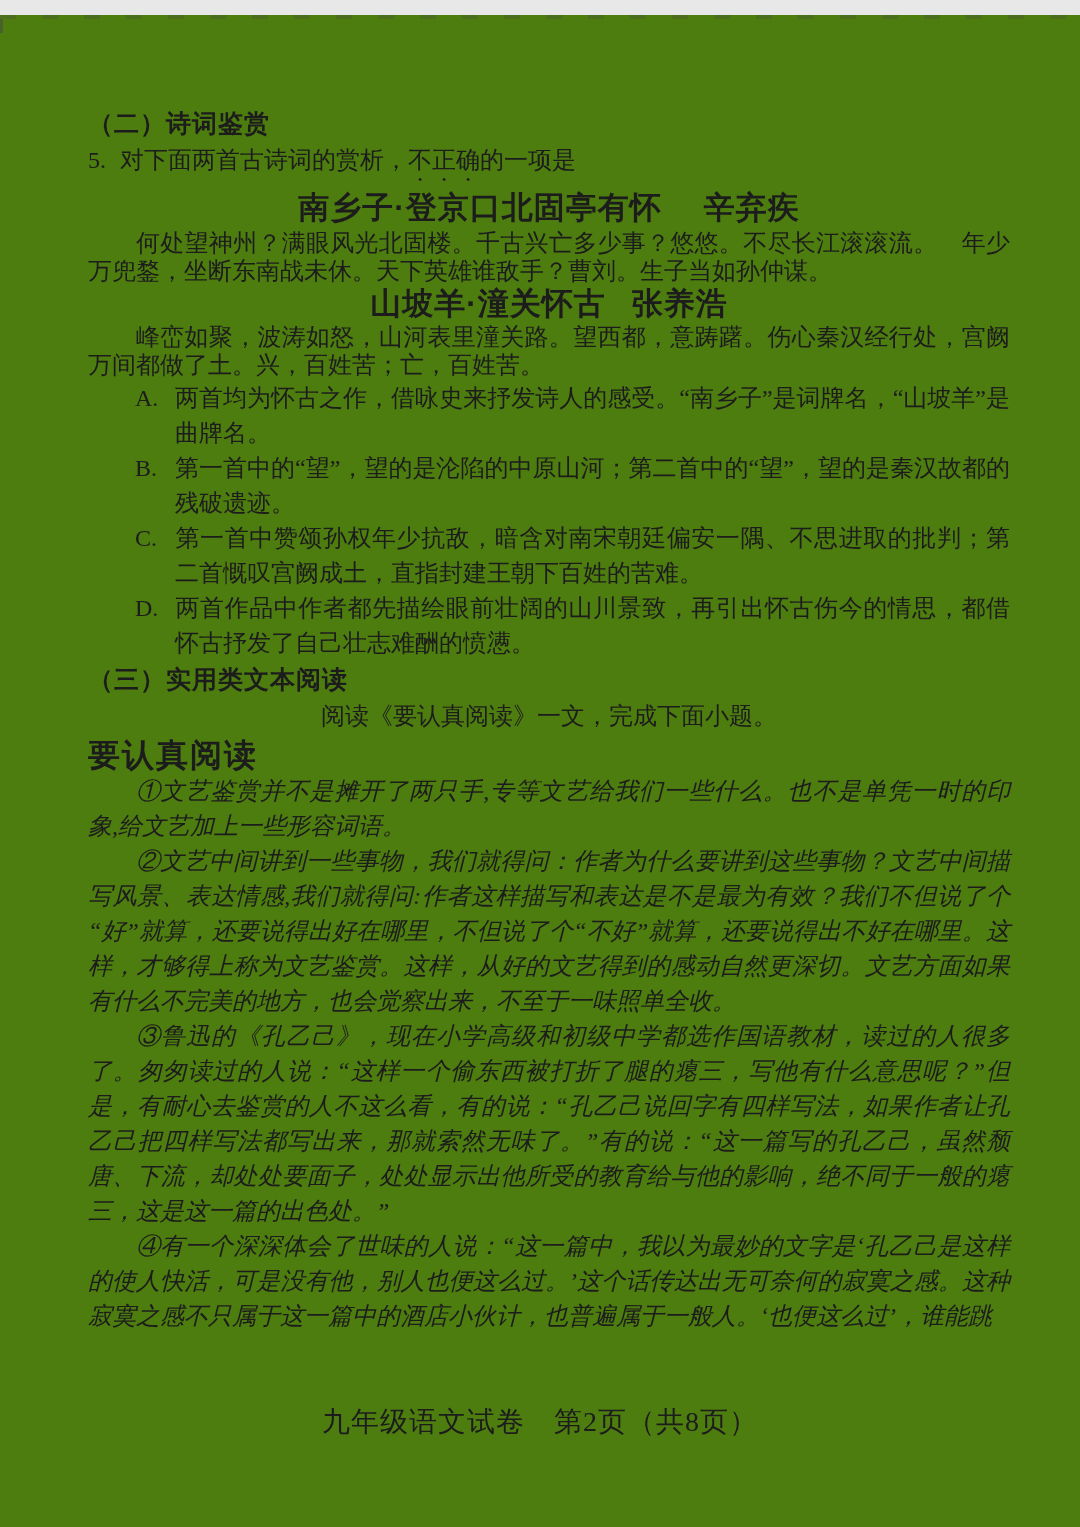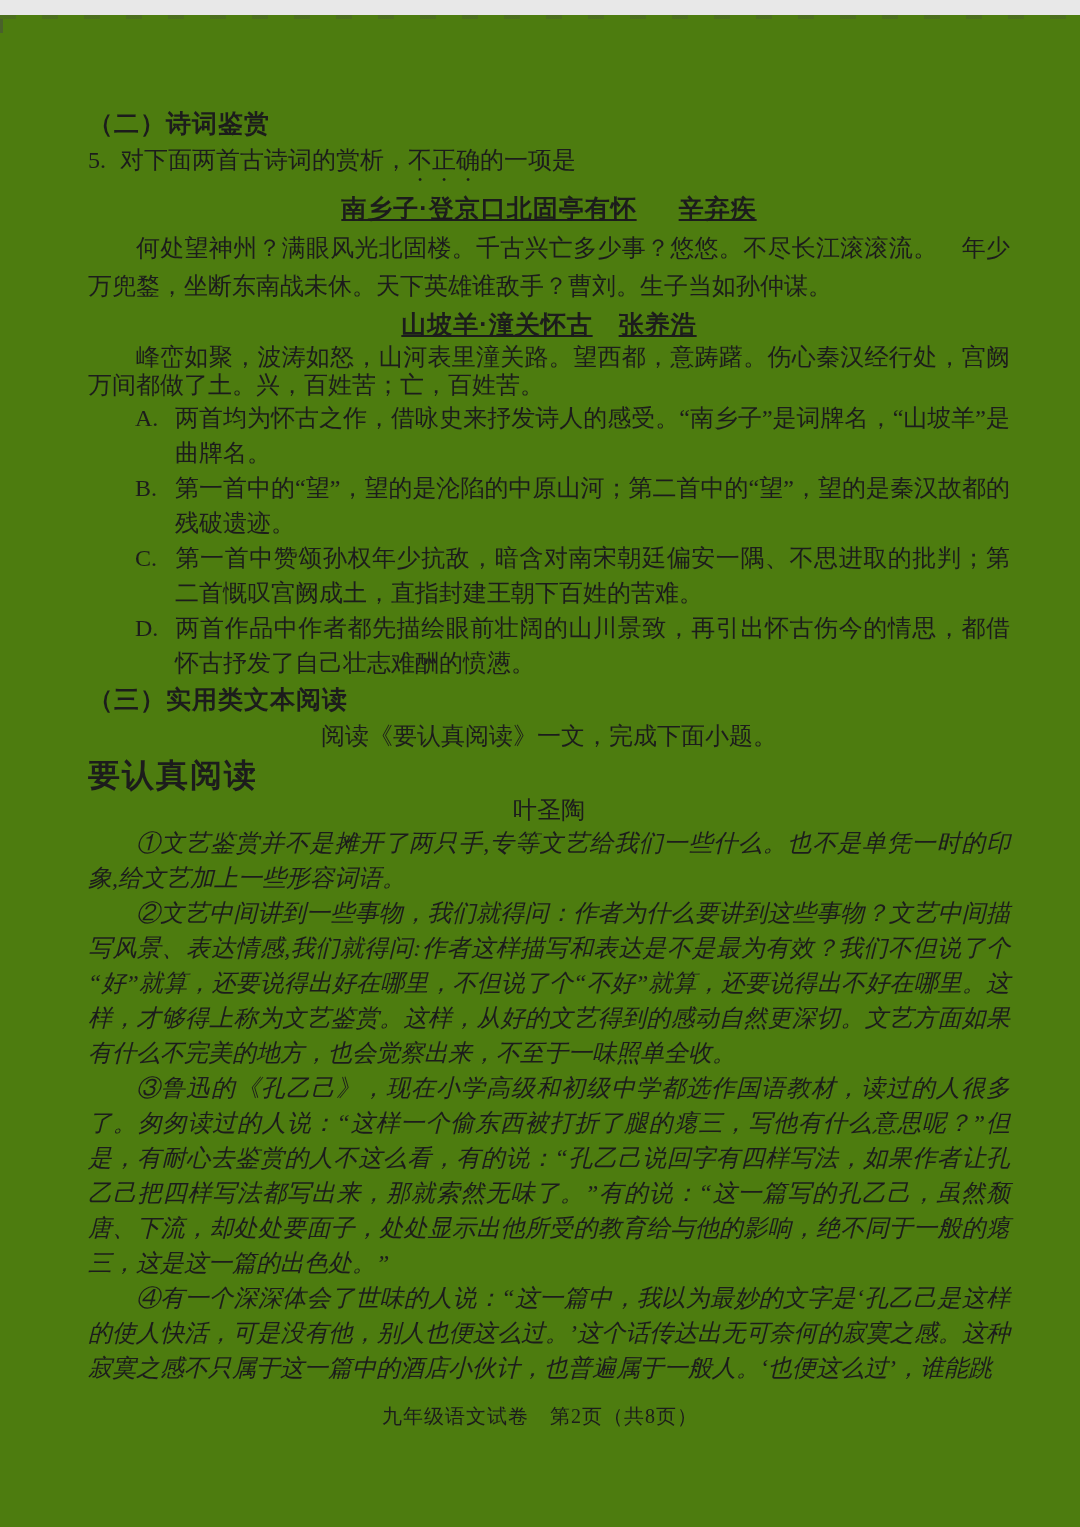--- a/index.html
+++ b/index.html
@@ -54,31 +54,30 @@
   }
   .q-num { margin-right: 14px; }
   .emph {
     -webkit-text-emphasis: filled dot;
     -webkit-text-emphasis-position: under right;
     text-emphasis: filled dot;
     text-emphasis-position: under right;
   }
   .poem-title {
     text-align: center;
-    font-size: 25px;
+    font-size: 31px;
     line-height: 42px;
     letter-spacing: 1px;
-    text-decoration: underline;
   }
   .poem-title .poem-author { margin-left: 42px; }
   .poem-title.second { line-height: 38px; }
   .poem-title.second .poem-author { margin-left: 26px; text-align: center; }
   .poem-text {
     font-size: 24px;
-    line-height: 38px;
+    line-height: 28px;
     text-align: justify;
     text-indent: 2em;
   }
   .poem-text.second { line-height: 28px; }
   .options { margin-top: 2px; }
   .option {
     font-size: 24px;
     line-height: 35px;
     padding-left: 87px;
     text-align: justify;
@@ -112,21 +111,21 @@
     text-align: justify;
     text-indent: 2em;
     font-style: italic;
   }
   .footer {
     position: absolute;
     top: 1388px;
     left: 0;
     width: 100%;
     text-align: center;
-    font-size: 20px;
+    font-size: 28px;
     letter-spacing: 1px;
   }
 </style>
 </head>
 <body>
 
 <div class="page">
   <div class="top-noise"></div>
   <div class="corner-mark"></div>
 
@@ -164,21 +163,20 @@
         <span class="opt-label">D.</span><span>两首作品中作者都先描绘眼前壮阔的山川景致，再引出怀古伤今的情思，都借怀古抒发了自己壮志难酬的愤懑。</span>
       </div>
     </div>
 
     <div class="sec-header hei">（三）实用类文本阅读</div>
 
     <div class="instruction">阅读《要认真阅读》一文，完成下面小题。</div>
 
     <div class="essay-title hei">要认真阅读</div>
 
-    <div class="essay-author">叶圣陶</div>
 
     <div class="para">①文艺鉴赏并不是摊开了两只手,专等文艺给我们一些什么。也不是单凭一时的印象,给文艺加上一些形容词语。</div>
 
     <div class="para">②文艺中间讲到一些事物，我们就得问：作者为什么要讲到这些事物？文艺中间描写风景、表达情感,我们就得问:作者这样描写和表达是不是最为有效？我们不但说了个“好”就算，还要说得出好在哪里，不但说了个“不好”就算，还要说得出不好在哪里。这样，才够得上称为文艺鉴赏。这样，从好的文艺得到的感动自然更深切。文艺方面如果有什么不完美的地方，也会觉察出来，不至于一味照单全收。</div>
 
     <div class="para">③鲁迅的《孔乙己》，现在小学高级和初级中学都选作国语教材，读过的人很多了。匆匆读过的人说：“这样一个偷东西被打折了腿的瘪三，写他有什么意思呢？”但是，有耐心去鉴赏的人不这么看，有的说：“孔乙己说回字有四样写法，如果作者让孔乙己把四样写法都写出来，那就索然无味了。”有的说：“这一篇写的孔乙己，虽然颓唐、下流，却处处要面子，处处显示出他所受的教育给与他的影响，绝不同于一般的瘪三，这是这一篇的出色处。”</div>
 
     <div class="para">④有一个深深体会了世味的人说：“这一篇中，我以为最妙的文字是‘孔乙己是这样的使人快活，可是没有他，别人也便这么过。’这个话传达出无可奈何的寂寞之感。这种寂寞之感不只属于这一篇中的酒店小伙计，也普遍属于一般人。‘也便这么过’，谁能跳</div>
 
   </div>

